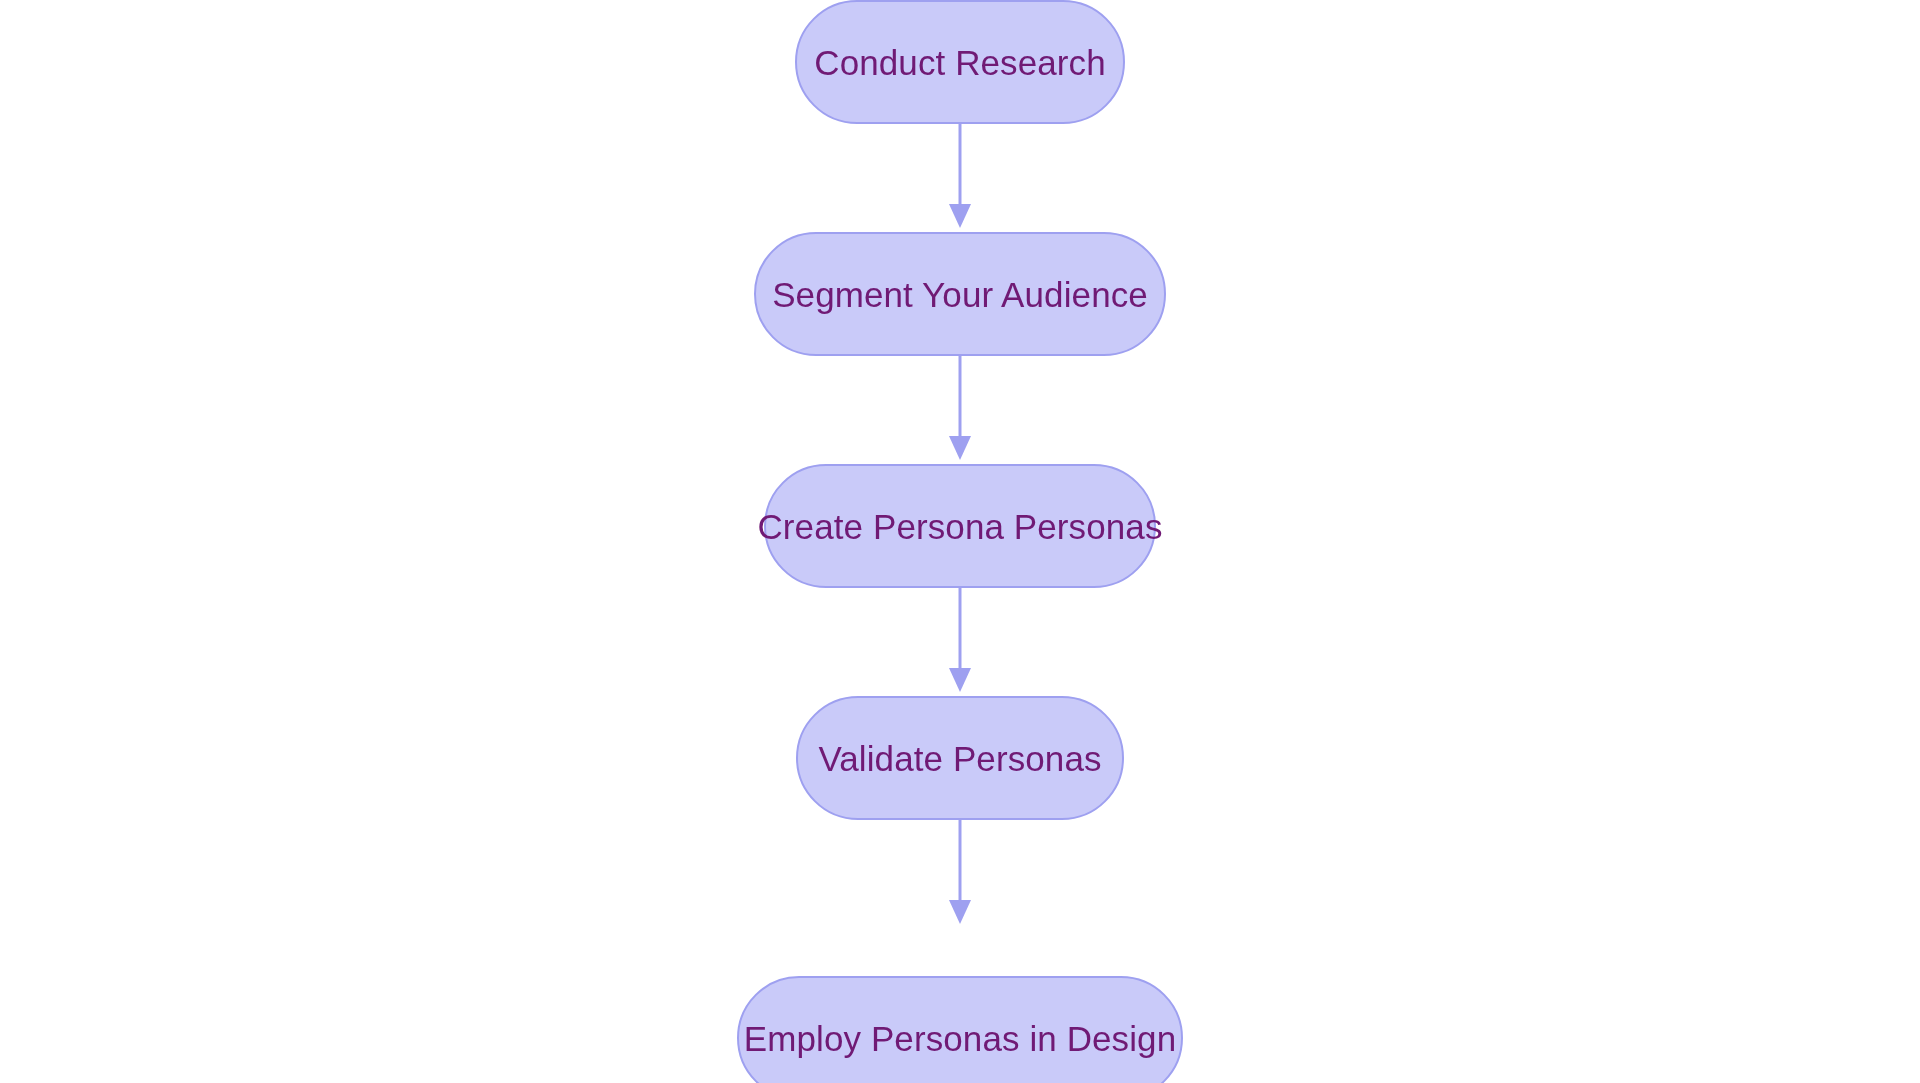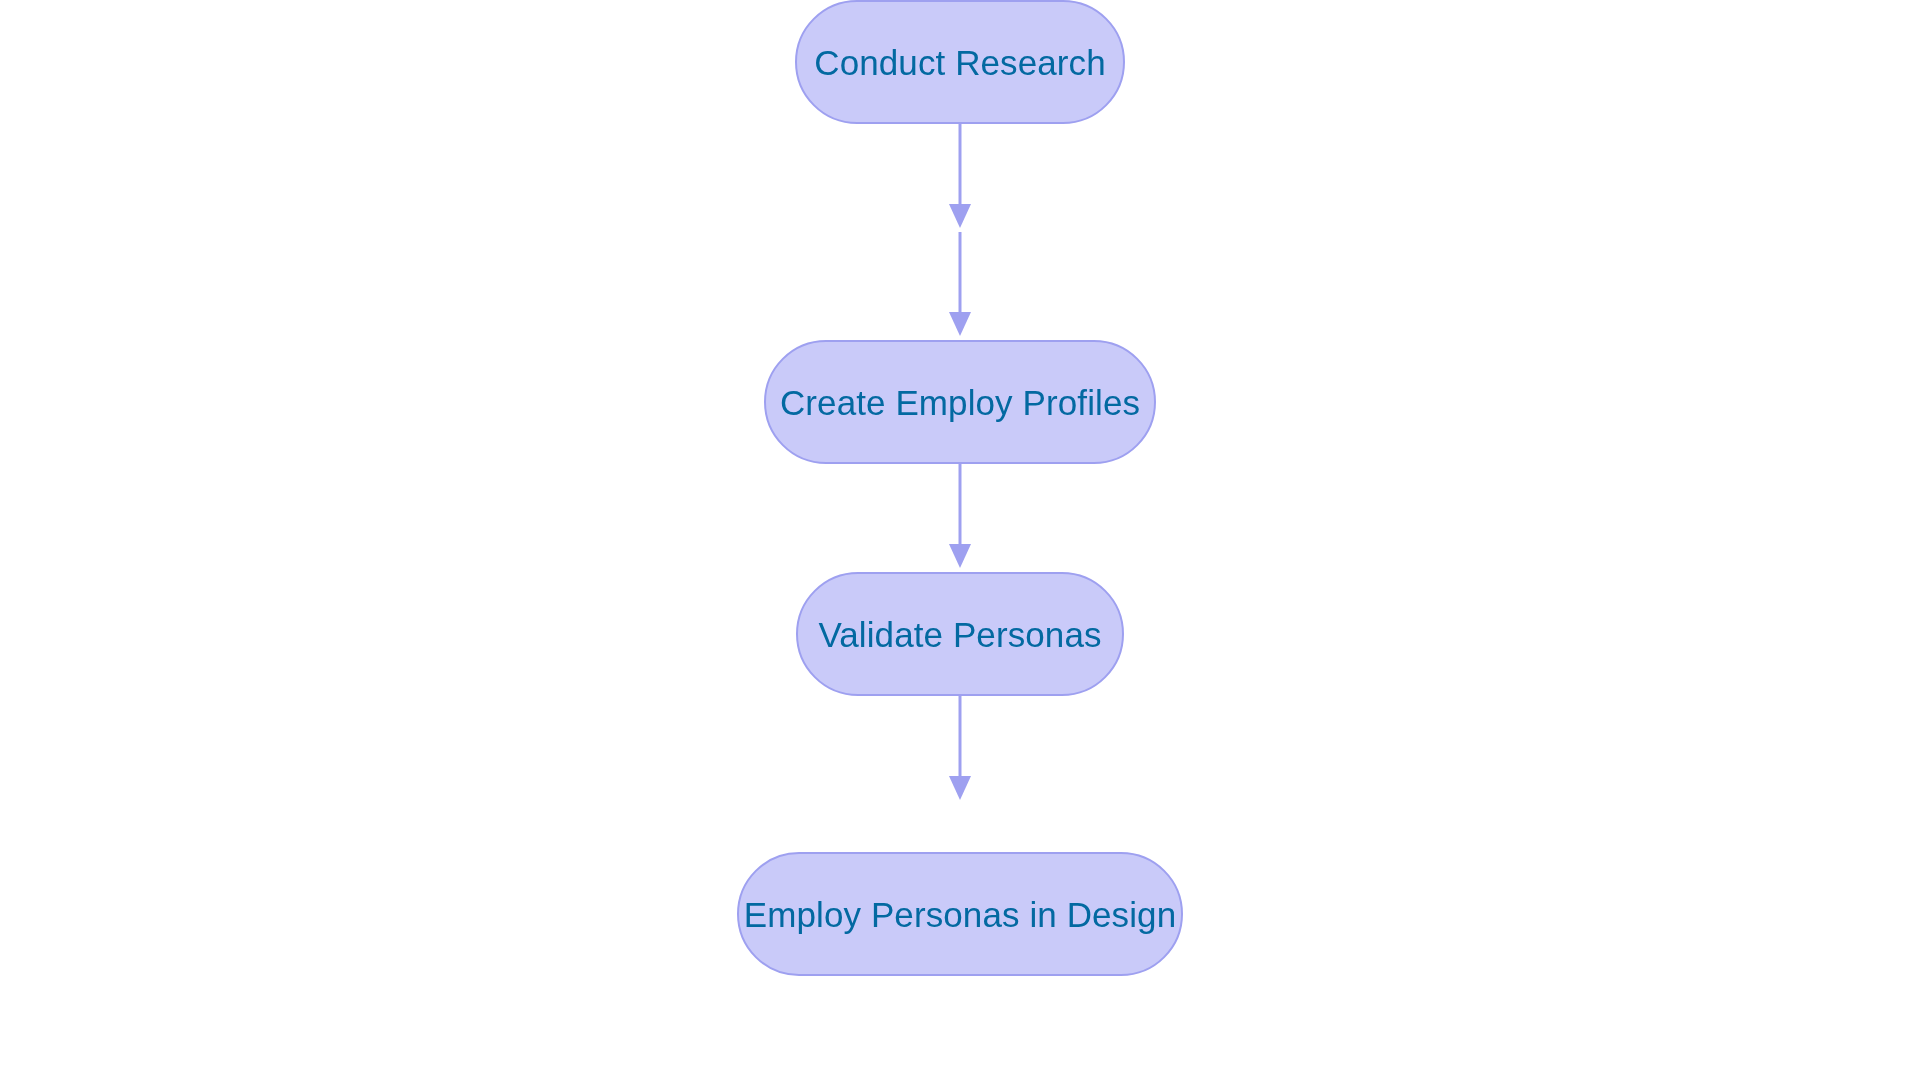--- a/index.html
+++ b/index.html
@@ -31,21 +31,21 @@
     border-radius: 62px;
     background: #c9caf9;
     border: 2px solid #9ea0f0;
     display: flex;
     align-items: center;
     justify-content: center;
     flex: 0 0 auto;
   }
 
   .node-label {
-    color: #0369a1;
+    color: #701a75;
     font-family: "Liberation Sans", sans-serif;
     font-size: 35px;
     font-weight: 400;
     letter-spacing: 0.1px;
     white-space: nowrap;
     line-height: 1;
   }
 
   .connector {
     width: 40px;
@@ -68,28 +68,31 @@
 
   <div class="flow-node w-0">
     <span class="node-label">Conduct Research</span>
   </div>
 
   <svg class="connector" viewBox="0 0 40 108">
     <line x1="20" y1="0" x2="20" y2="88" stroke="#9ea0f0" stroke-width="3"></line>
     <polygon points="20,104 9,80 31,80" fill="#9ea0f0"></polygon>
   </svg>
 
+  <div class="flow-node w-1">
+    <span class="node-label">Segment Your Audience</span>
+  </div>
 
   <svg class="connector" viewBox="0 0 40 108">
     <line x1="20" y1="0" x2="20" y2="88" stroke="#9ea0f0" stroke-width="3"></line>
     <polygon points="20,104 9,80 31,80" fill="#9ea0f0"></polygon>
   </svg>
 
   <div class="flow-node w-2">
-    <span class="node-label">Create Employ Profiles</span>
+    <span class="node-label">Create Persona Personas</span>
   </div>
 
   <svg class="connector" viewBox="0 0 40 108">
     <line x1="20" y1="0" x2="20" y2="88" stroke="#9ea0f0" stroke-width="3"></line>
     <polygon points="20,104 9,80 31,80" fill="#9ea0f0"></polygon>
   </svg>
 
   <div class="flow-node w-3">
     <span class="node-label">Validate Personas</span>
   </div>

